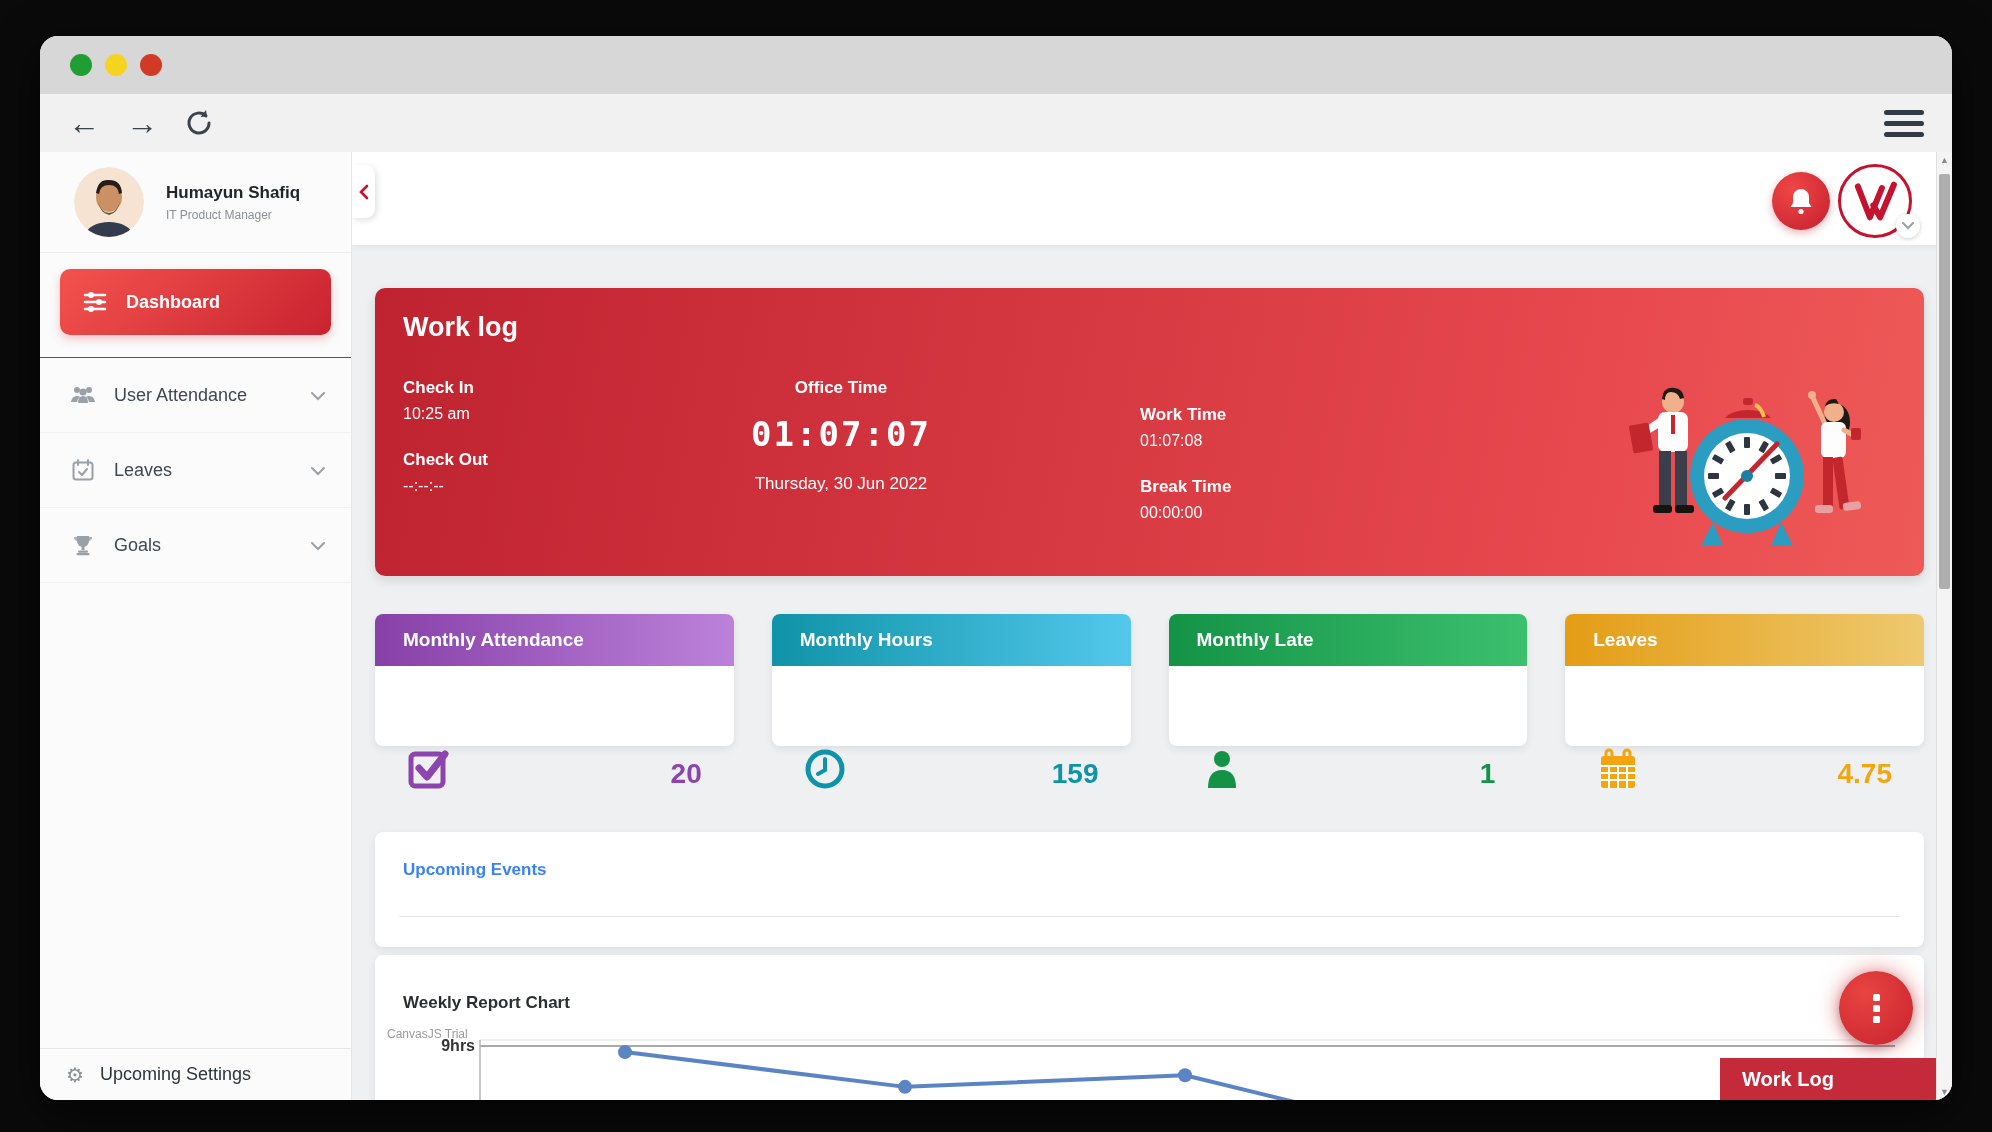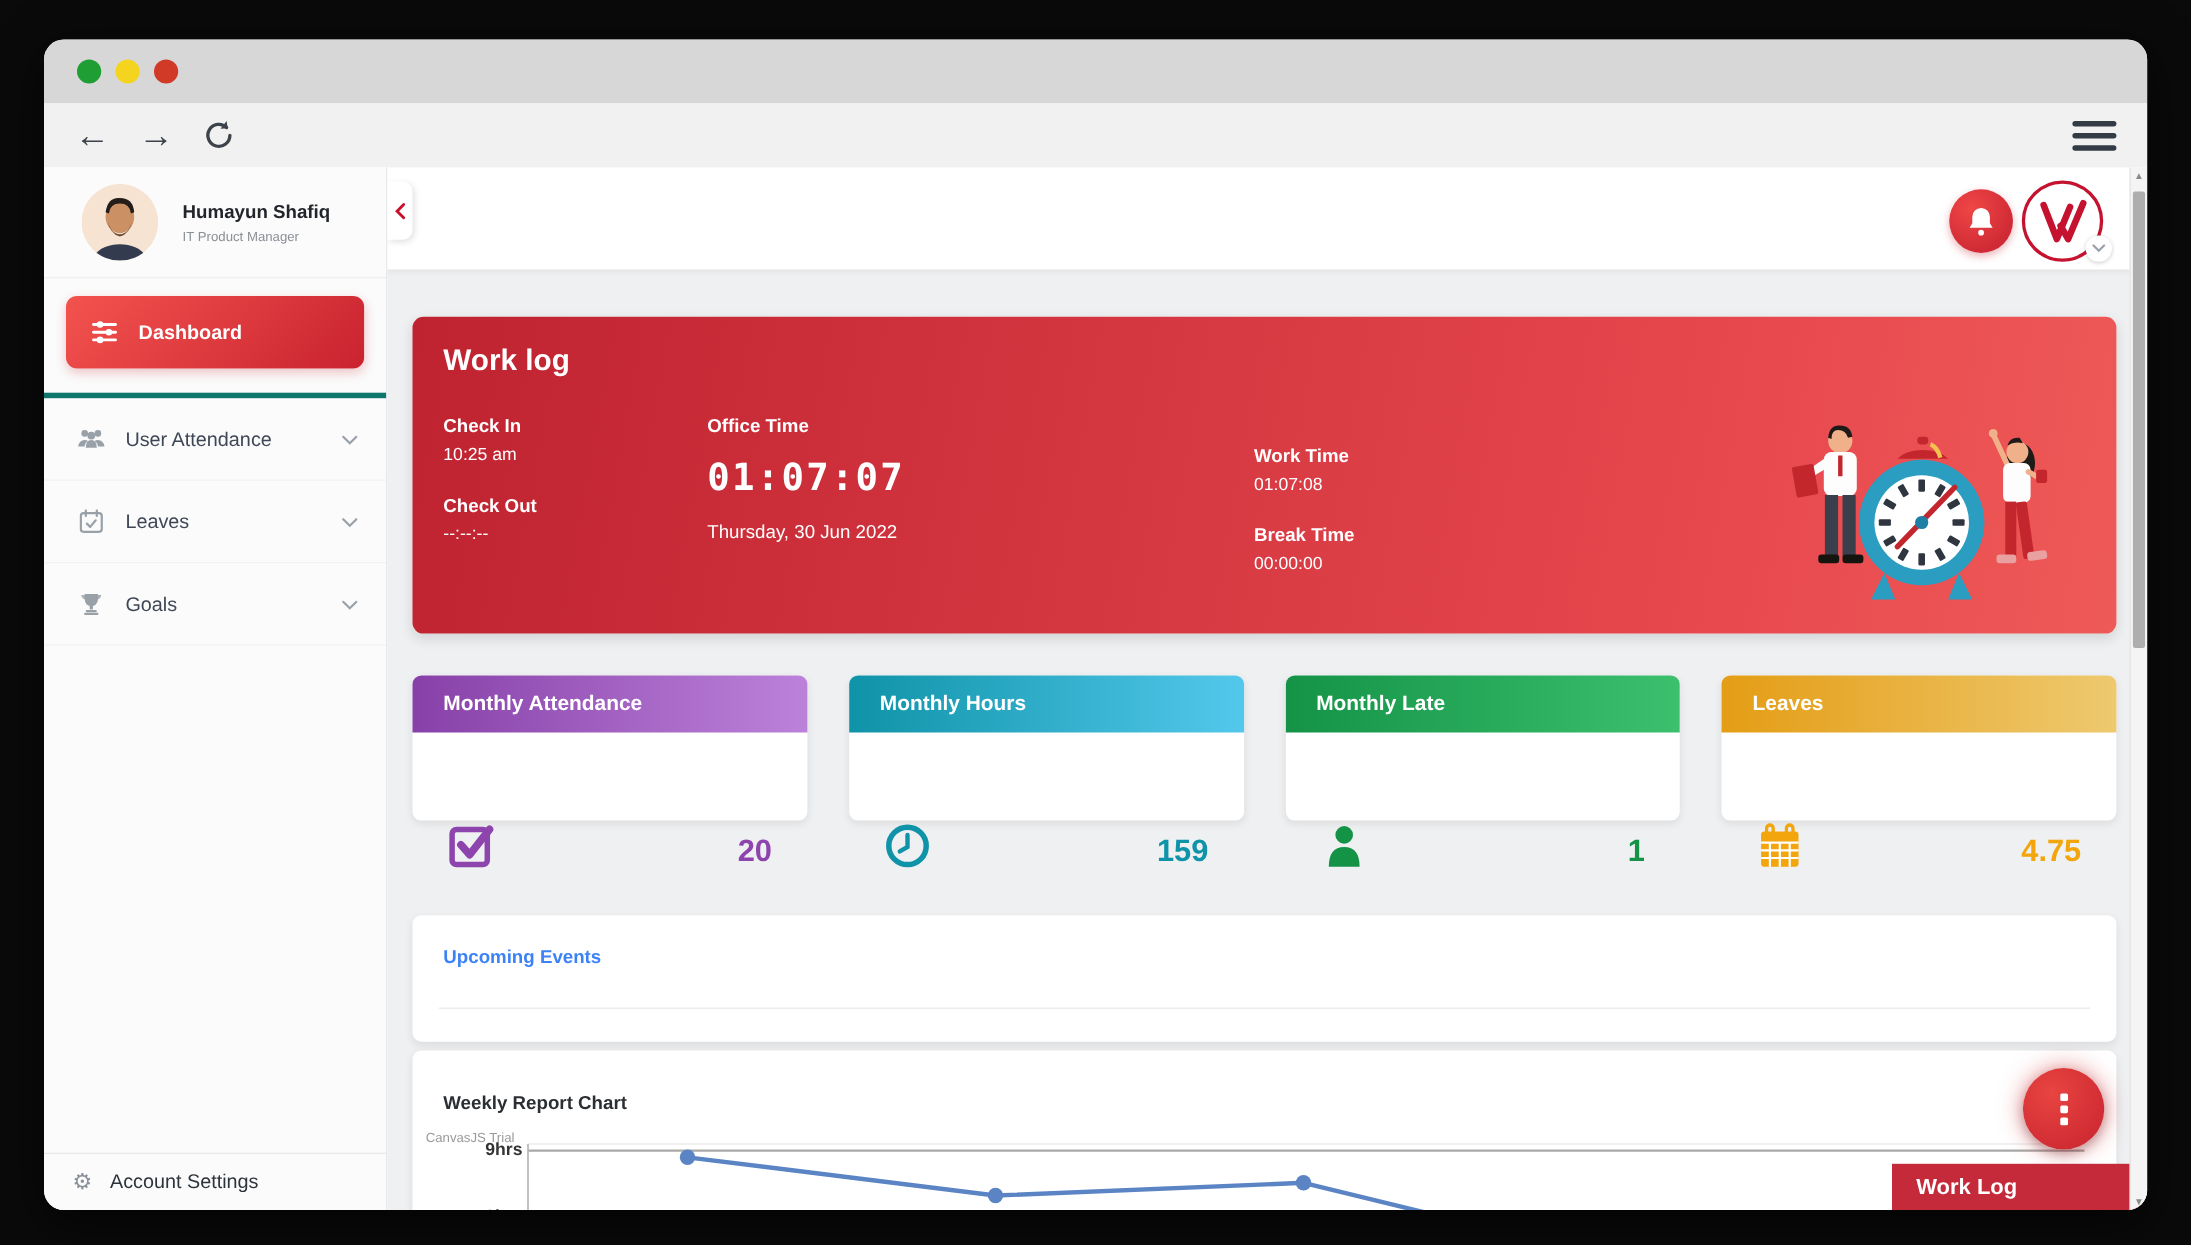--- a/index.html
+++ b/index.html
@@ -25,21 +25,21 @@
   .app { display:flex; height:948px; }
 
   .sidebar { width:312px; background:#fbfbfb; border-right:1px solid #e7e7e7;
              display:flex; flex-direction:column; position:relative; }
   .profile { height:101px; display:flex; align-items:center; padding:0 20px 0 34px;
              border-bottom:1px solid #ececec; gap:22px; }
   .avatar { width:70px; height:70px; border-radius:50%; overflow:hidden; flex:none; }
   .p-name { font-size:17px; font-weight:bold; color:#22262b; }
   .p-role { font-size:12px; color:#8b8f96; margin-top:5px; }
 
-  .nav-active-wrap { padding:16px 20px 22px 20px; border-bottom:5px solid #0f766e; }
+  .nav-active-wrap { padding:16px 20px 22px 20px; border-bottom:1px solid #0f766e; }
   .nav-active { height:66px; border-radius:10px; display:flex; align-items:center; padding:0 8px 0 22px;
                 background:linear-gradient(135deg,#f3534e 0%,#c92330 100%);
                 color:#fff; font-size:18px; font-weight:bold; gap:18px; cursor:pointer;
                 box-shadow:0 4px 10px rgba(201,35,48,.25); }
   .nav-item { height:75px; display:flex; align-items:center; padding:0 26px 0 30px;
               border-bottom:1px solid #f1f1f1; color:#3f4756; font-size:18px; gap:18px; cursor:pointer; }
   .nav-ic { width:26px; display:flex; justify-content:center; color:#98a0a8; flex:none; }
   .nav-chev { margin-left:auto; }
 
   .sb-footer { margin-top:auto; height:52px; display:flex; align-items:center; gap:16px;
@@ -66,21 +66,21 @@
 
   
   .worklog { position:absolute; left:23px; top:136px; width:1549px; height:288px; border-radius:10px;
              background:linear-gradient(100deg,#bf2330 0%,#e8494f 78%, #ee5a57 100%);
              color:#fff; overflow:hidden; box-shadow:0 4px 12px rgba(0,0,0,.12); }
   .wl-title { position:absolute; left:28px; top:24px; font-size:27px; font-weight:bold; }
   .wl-lbl { font-size:17px; font-weight:bold; }
   .wl-val { font-size:16px; margin-top:7px; }
   .wl-col1 { position:absolute; left:28px; top:90px; }
   .wl-col1 .row2 { margin-top:27px; }
-  .wl-col2 { position:absolute; left:268px; top:90px; width:340px; }
+  .wl-col2 { position:absolute; left:296px; top:90px; width:340px; text-align:center; }
   .wl-time { font-family:"DejaVu Sans Mono", monospace; font-size:34px; font-weight:bold;
              letter-spacing:2px; margin-top:16px; }
   .wl-date { font-size:17px; margin-top:20px; }
   .wl-col3 { position:absolute; left:765px; top:90px;margin-top:27px; }
   .wl-col3 .row2 { margin-top:27px; }
   .wl-art { position:absolute; right:55px; bottom:10px; }
 
   
   .stats { position:absolute; left:23px; top:462px; width:1549px; display:flex; gap:38px; }
   .stat-card { flex:1; height:132px; background:#fff; border-radius:8px; box-shadow:0 3px 8px rgba(0,0,0,.08); }
@@ -234,21 +234,21 @@
         <span>Goals</span>
         <span class="nav-chev">
           <svg width="14" height="9" viewBox="0 0 14 9">
               <polyline points="1,1 7,7 13,1" fill="none" stroke="#9aa0a8" stroke-width="2" stroke-linecap="round"></polyline>
             </svg>
         </span>
       </div>
 
       <div class="sb-footer">
         <span class="gear">⚙</span>
-        <span>Account Settings</span>
+        <span>Upcoming Settings</span>
       </div>
     </div>
 
     <div class="main">
 
       <div class="page-header">
         <div class="collapse-pill">
           <svg width="10" height="16" viewBox="0 0 10 16">
               <polyline points="8,2 2,8 8,14" fill="none" stroke="#c8102e" stroke-width="2.6" stroke-linecap="round"></polyline>
             </svg>

